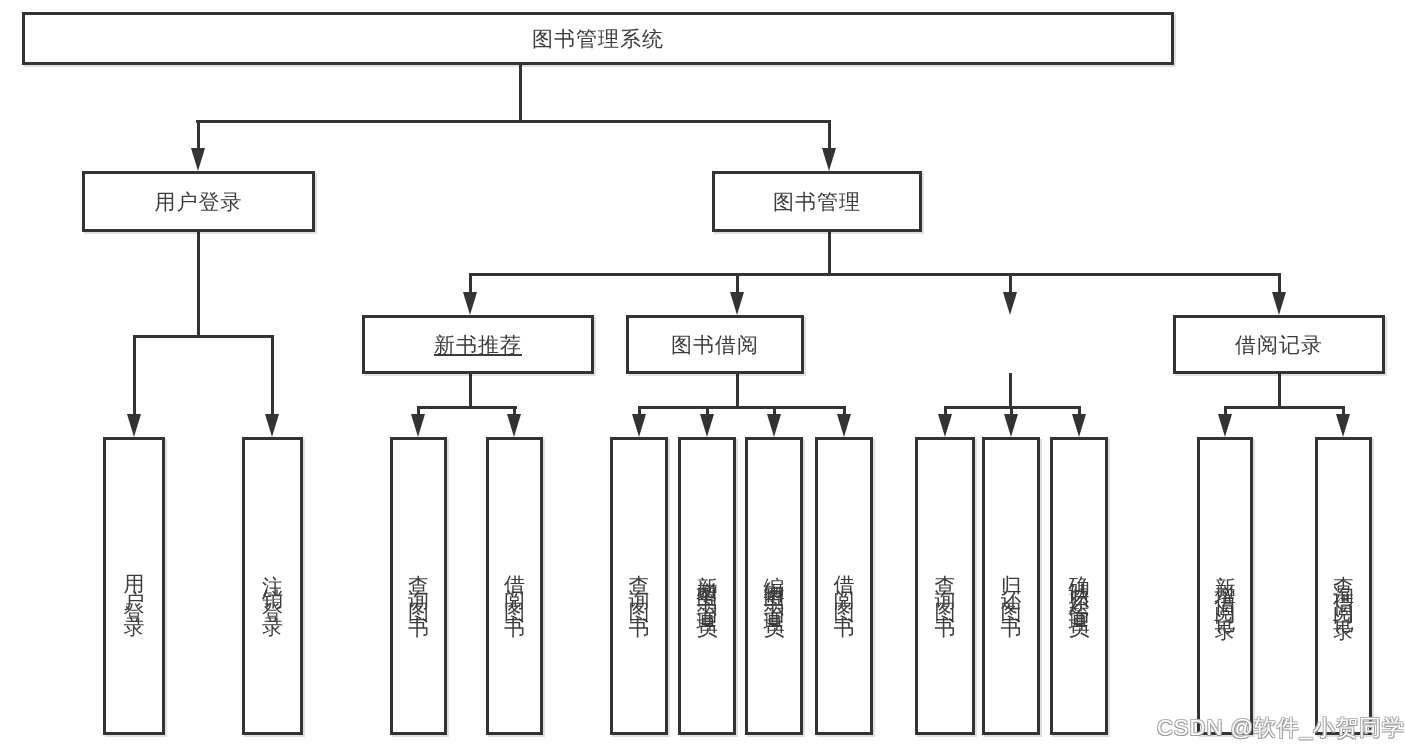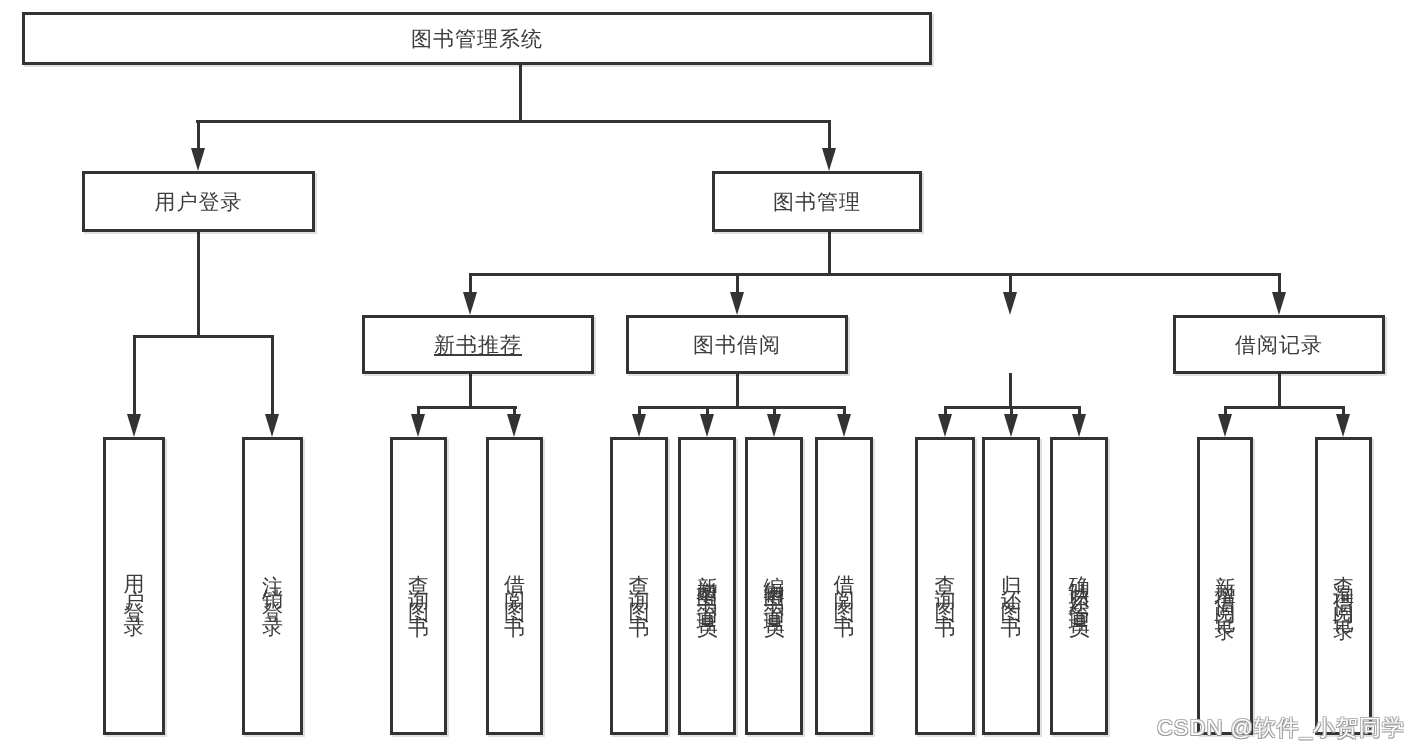--- a/index.html
+++ b/index.html
@@ -48,21 +48,21 @@
     z-index:5;
     letter-spacing:1px;
     white-space:nowrap;
   }
 </style>
 </head>
 <body>
 
 <div id="canvas">
 
-  <div class="box" style="left:22px;top:12px;width:910px;height:53px;">
+  <div class="box" style="left:22px;top:12px;width:1152px;height:53px;">
     <span class="root-label">图书管理系统</span>
   </div>
 
   <div class="line" style="left:519px;top:65px;width:3px;height:57px;"></div>
   <div class="line" style="left:196px;top:120px;width:635px;height:3px;"></div>
   <div class="line" style="left:197px;top:120px;width:3px;height:32px;"></div>
   <div class="arrow" style="left:198px;top:148px;"></div>
   <div class="line" style="left:828px;top:120px;width:3px;height:32px;"></div>
   <div class="arrow" style="left:829px;top:148px;"></div>
 
@@ -87,21 +87,21 @@
   <div class="line" style="left:736px;top:273px;width:3px;height:24px;"></div>
   <div class="arrow" style="left:737px;top:292px;"></div>
   <div class="line" style="left:1009px;top:273px;width:3px;height:24px;"></div>
   <div class="arrow" style="left:1010px;top:292px;"></div>
   <div class="line" style="left:1278px;top:273px;width:3px;height:24px;"></div>
   <div class="arrow" style="left:1279px;top:292px;"></div>
 
   <div class="box" style="left:362px;top:315px;width:232px;height:59px;text-decoration:underline;">
     <span class="hlabel">新书推荐</span>
   </div>
-  <div class="box" style="left:626px;top:315px;width:222px;height:59px;">
+  <div class="box" style="left:626px;top:315px;width:178px;height:59px;">
     <span class="hlabel">图书借阅</span>
   </div>
   <div class="box" style="left:1173px;top:315px;width:212px;height:59px;">
     <span class="hlabel">借阅记录</span>
   </div>
 
   <div class="line" style="left:469px;top:373px;width:3px;height:36px;"></div>
   <div class="line" style="left:417px;top:406px;width:100px;height:3px;"></div>
   <div class="line" style="left:417px;top:406px;width:3px;height:12px;"></div>
   <div class="arrow" style="left:418px;top:414px;"></div>

